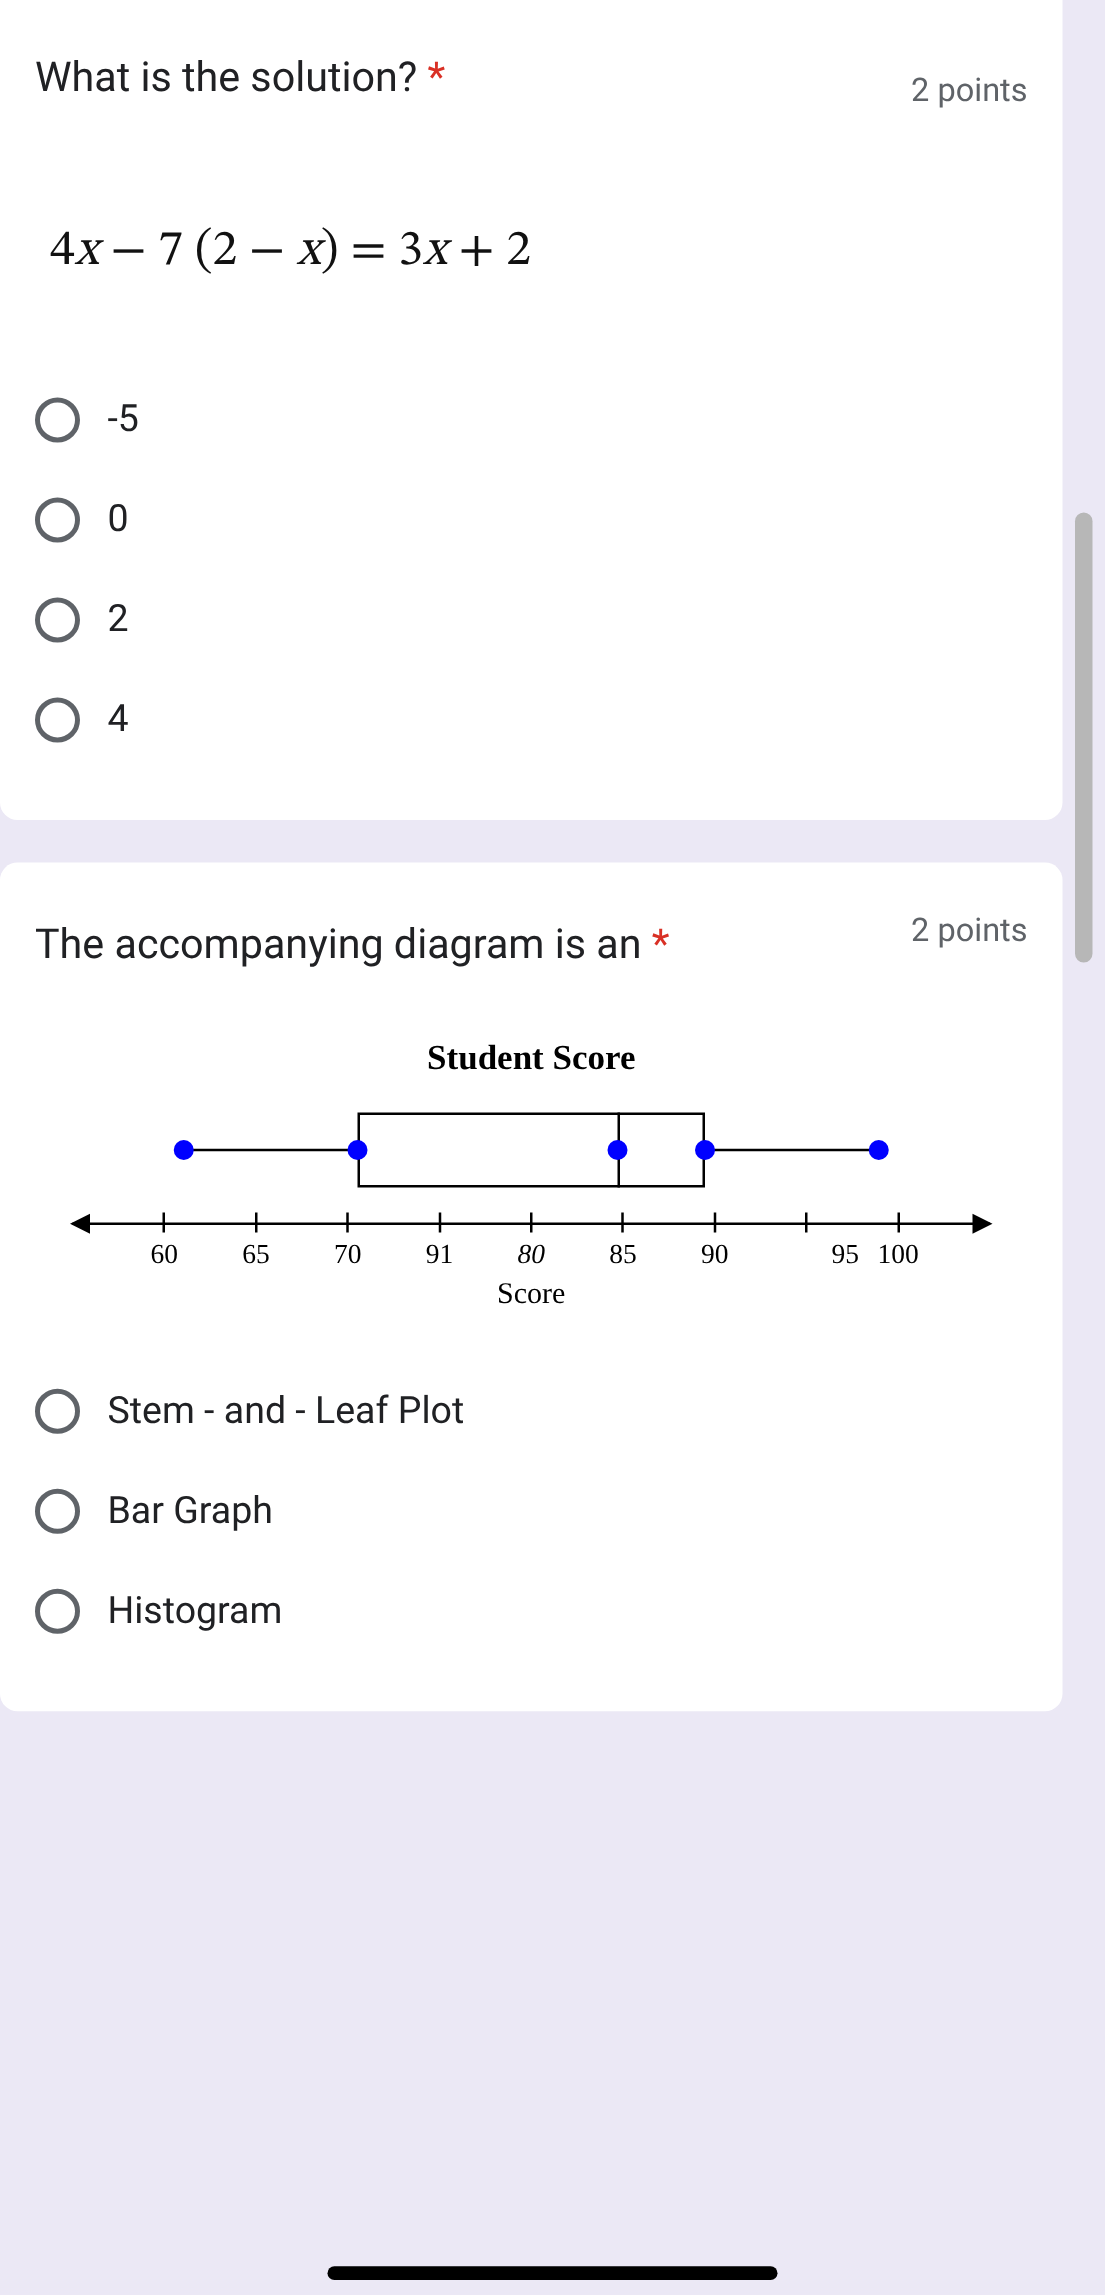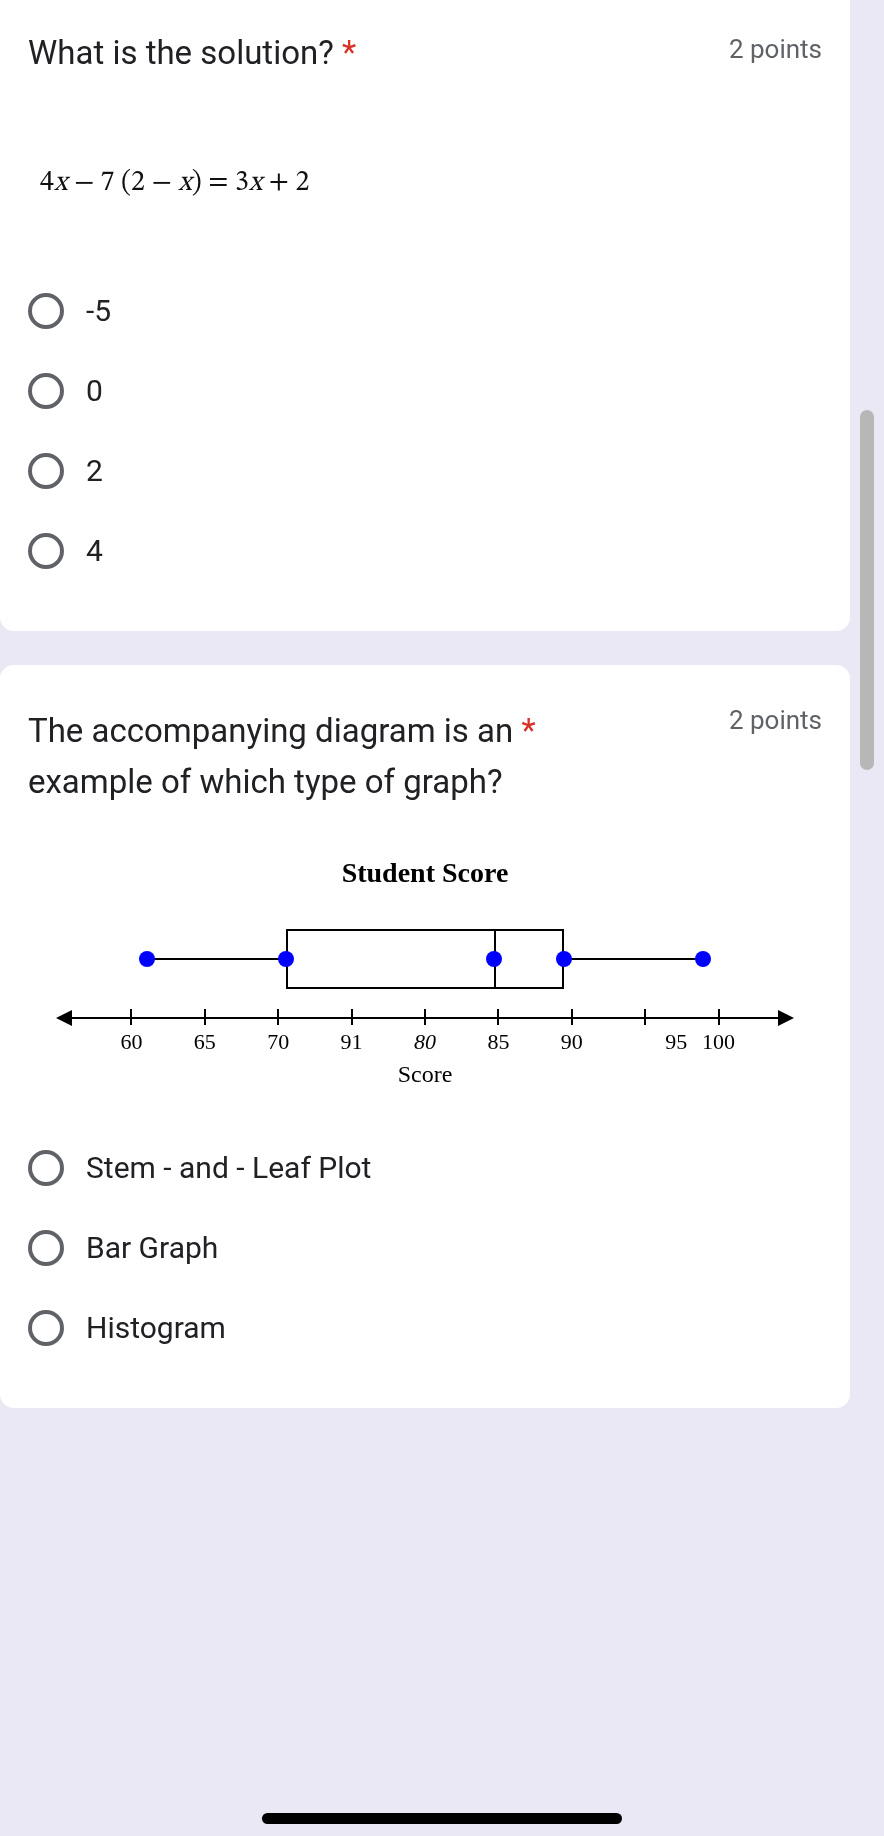--- a/index.html
+++ b/index.html
@@ -23,43 +23,44 @@
     margin-bottom: 34px;
   }
   .card.second {
     border-radius: 14px;
     padding-top: 40px;
     padding-left: 28px;
   }
   .q-header {
     display: flex;
     justify-content: space-between;
-    align-items: flex-start;
+    align-items: flex-end;
     margin-bottom: 8px;
+    margin-top: 10px;
   }
   .q-text {
     font-size: 33px;
     color: #202124;
     line-height: 1.5;
     flex: 1;
   }
   .q-text .ast { color: #d93025; }
   .points {
     font-size: 26px;
     color: #5f6368;
     white-space: nowrap;
     margin-left: 20px;
     padding-top: 6px;
   }
   .equation-wrap {
     padding: 80px 0 70px 12px;
   }
   .equation {
     font-family: 'Cambria Math', 'STIX Two Math', 'Latin Modern Math', serif;
-    font-size: 28px;
+    font-size: 40px;
     color: #111;
     font-style: italic;
   }
   .equation .up { font-style: normal; }
   .options { }
   .option {
     display: flex;
     align-items: center;
     gap: 22px;
     padding: 22px 0;
@@ -96,21 +97,21 @@
   }
   .chart-zone {
     padding: 0 10px 40px 10px;
   }
   .chart-title {
     font-family: 'Times New Roman', serif;
     font-size: 28px;
     font-weight: bold;
     text-align: center;
     color: #000;
-    margin-bottom: 30px;
+    margin-bottom: 17px;
   }
   .boxplot {
     position: relative;
     height: 80px;
     margin: 0 40px 18px 40px;
   }
   .bp-whisker-l, .bp-whisker-r {
     position: absolute;
     top: 39px;
     height: 2px;
@@ -248,21 +249,20 @@
         <div class="opt-label">4</div>
       </div>
     </div>
   </div>
 
   <div class="card second">
     <div class="q2-title-block">
       <div class="q2-title">
         <span>The accompanying diagram is an</span>
         <span class="ast">*</span><br>
-        <span>example of which type of graph?</span>
       </div>
       <div class="q2-points">2 points</div>
     </div>
 
     <div class="chart-zone">
       <div class="chart-title">Student Score</div>
 
       <div class="boxplot" id="boxplot">
           <div class="bp-whisker-l" style="left: 10%; width: 20%;"></div>
           <div class="bp-whisker-r" style="left: 70%; width: 20%;"></div>

